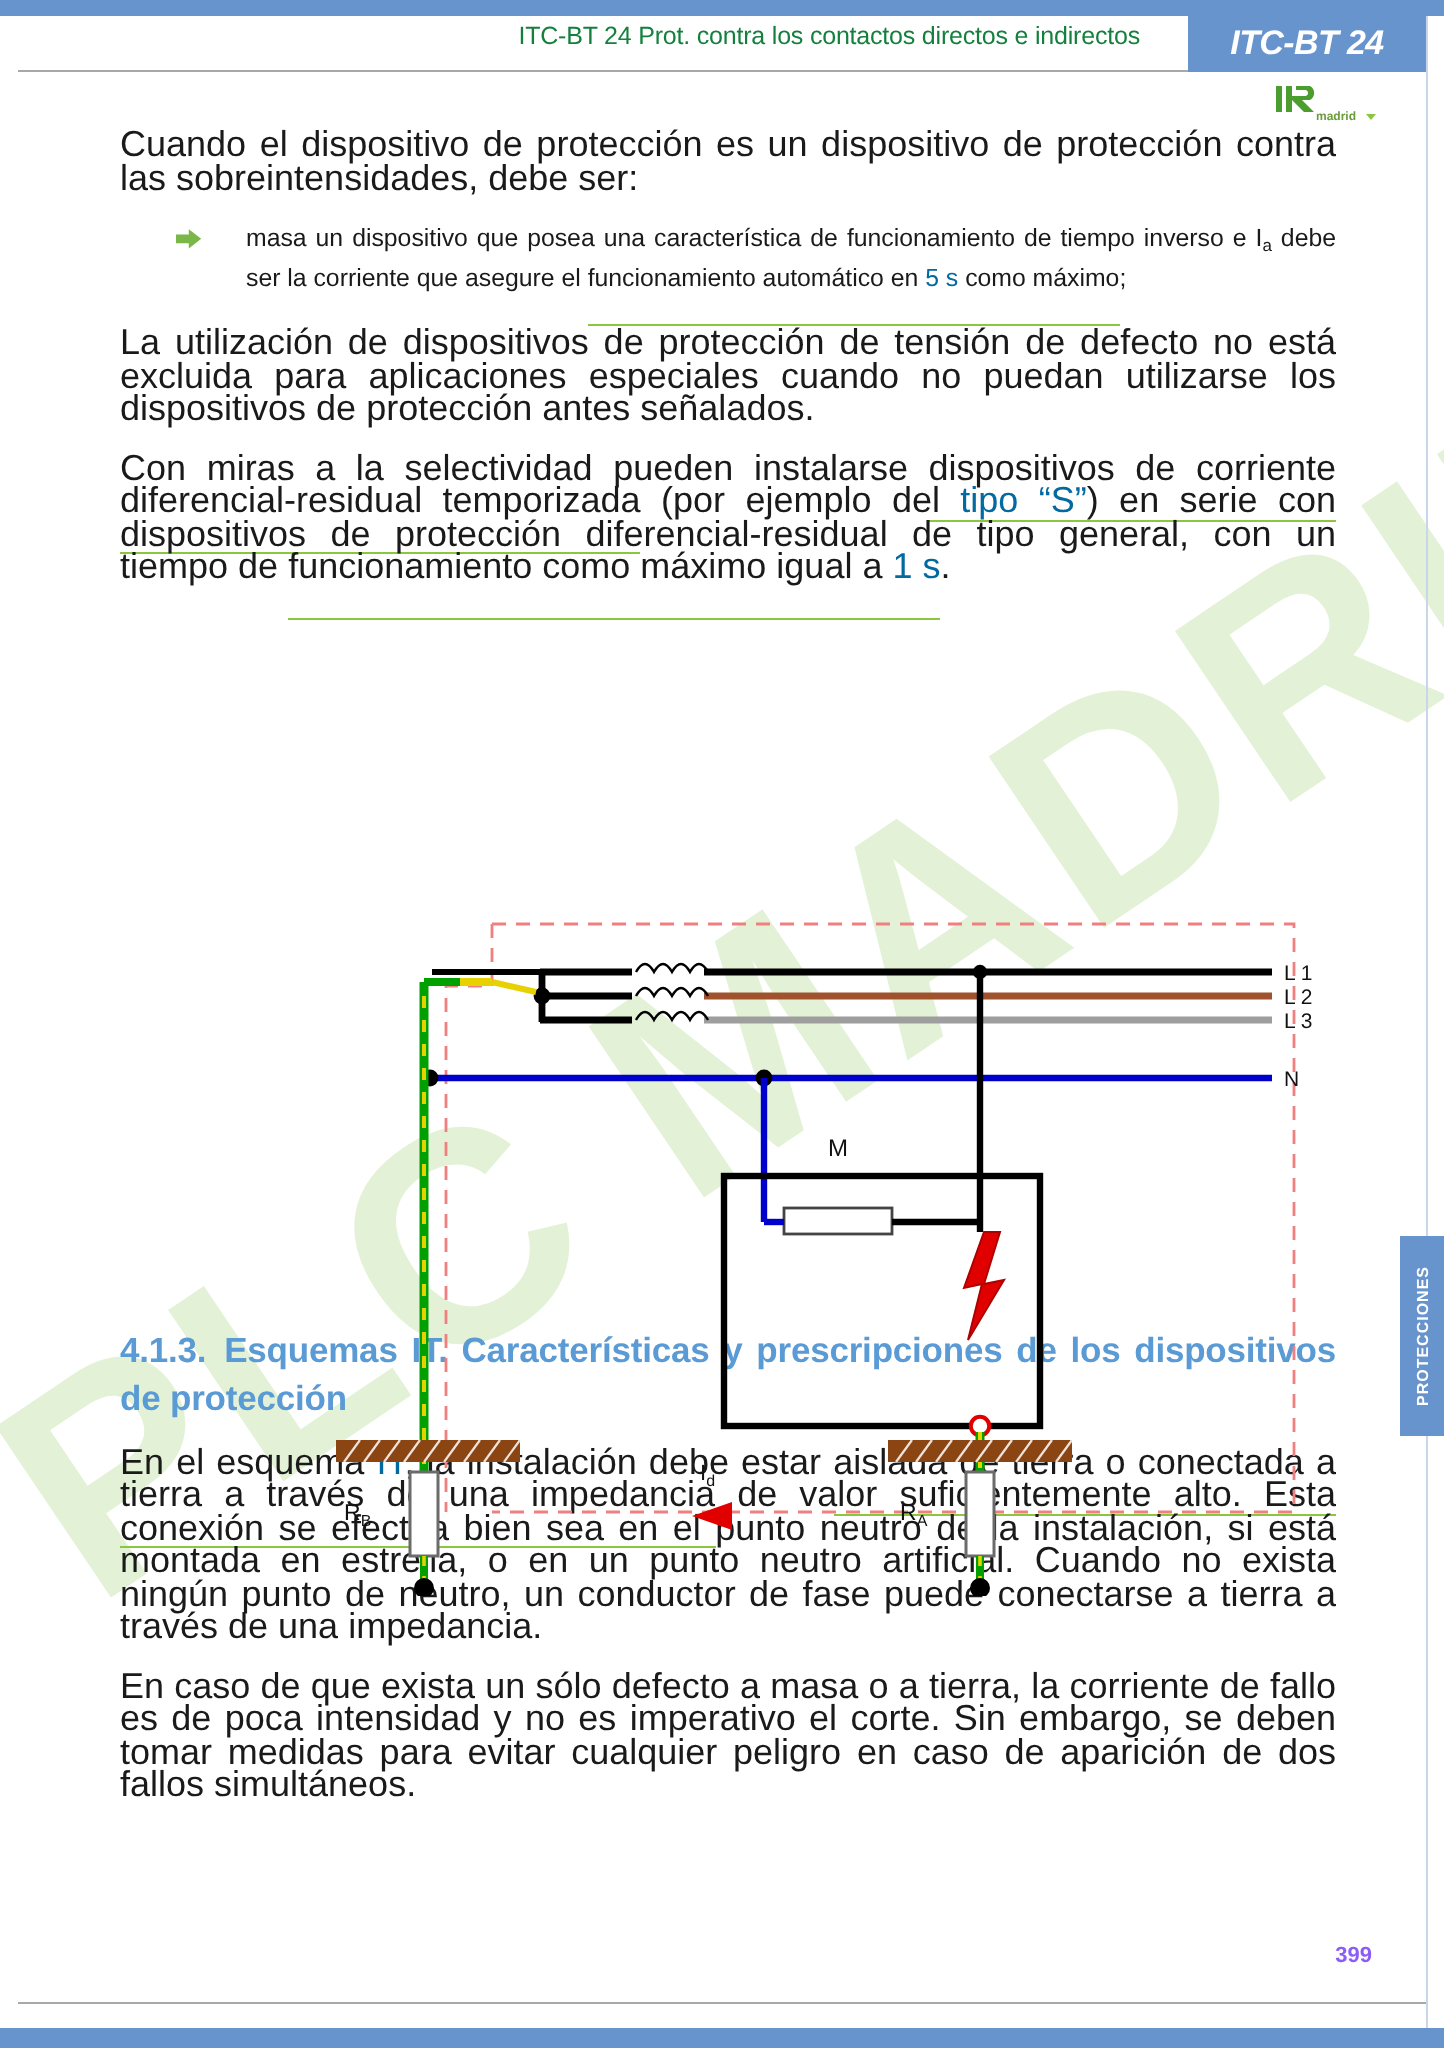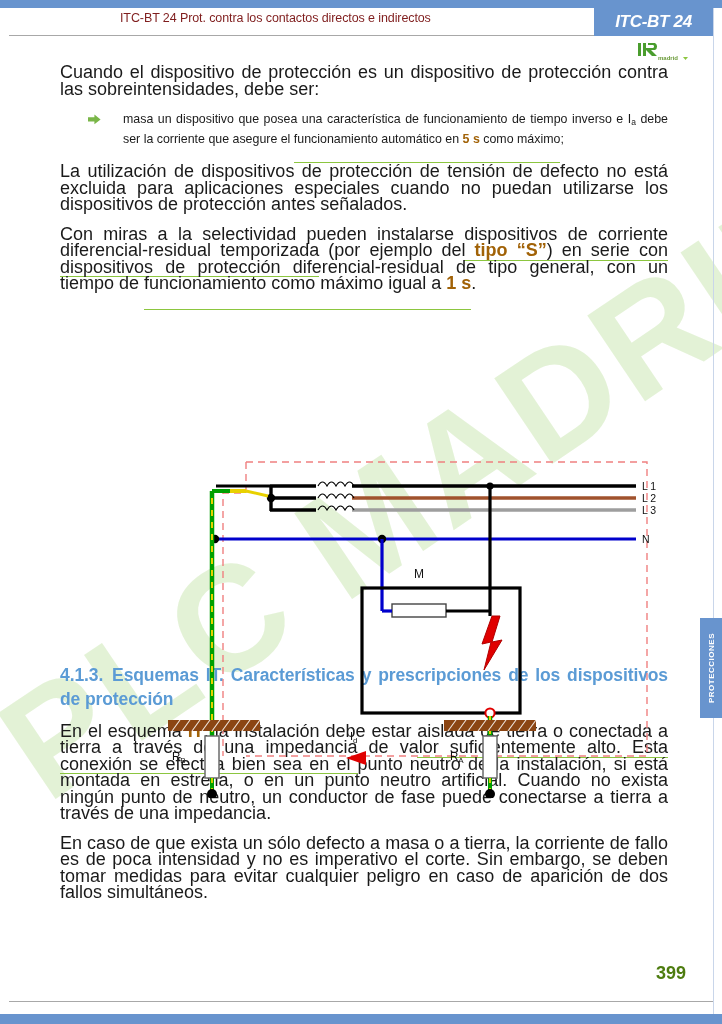--- a/index.html
+++ b/index.html
@@ -50,23 +50,23 @@
     right: 8px; top: 8px;
     width: 1px; height: 1006px;
     background: #c9d6ea;
   }
 
   
   .header-title {
     position: absolute;
     left: 120px; top: 11px;
     width: 450px;
-    text-align: left;
+    text-align: right;
     font-size: 12.5px;
-    color: #7f1d1d;
+    color: #15803d;
     letter-spacing: -0.1px;
     white-space: nowrap;
   }
   .header-tag {
     position: absolute;
     right: 9px; top: 8px;
     width: 119px; height: 28px;
     background: #6894ce;
     color: #ffffff;
     font-size: 17px;
@@ -144,22 +144,22 @@
     line-height: 11px;
   }
   .arrow-icon svg { display:block; }
 
   u.greenline {
     text-decoration: none;
     border-bottom: 1.3px solid #8cc63f;
     padding-bottom: 16px;
   }
   .green {
-    color: #a16207;
-    font-weight: bold;
+    color: #0369a1;
+    font-weight: normal;
   }
   sub.ia {
     font-size: 8.5px;
     vertical-align: -0.28em;
   }
 
   
   h2.section {
     margin: 0 0 12px 0;
     font-size: 17.5px;
@@ -169,23 +169,23 @@
     text-align: justify;
     letter-spacing: -0.1px;
   }
   h2.section .sec-num { margin-right: 2px; }
 
   
   .page-number {
     position: absolute;
     right: 36px;
     bottom: 40px;
-    font-size: 18px;
+    font-size: 11px;
     font-weight: bold;
-    color: #4d7c0f;
+    color: #8b5cf6;
   }
 
   
   .watermark {
     position: absolute;
     left: 0; top: 0;
     width: 722px; height: 1024px;
     pointer-events: none;
     overflow: hidden;
   }

